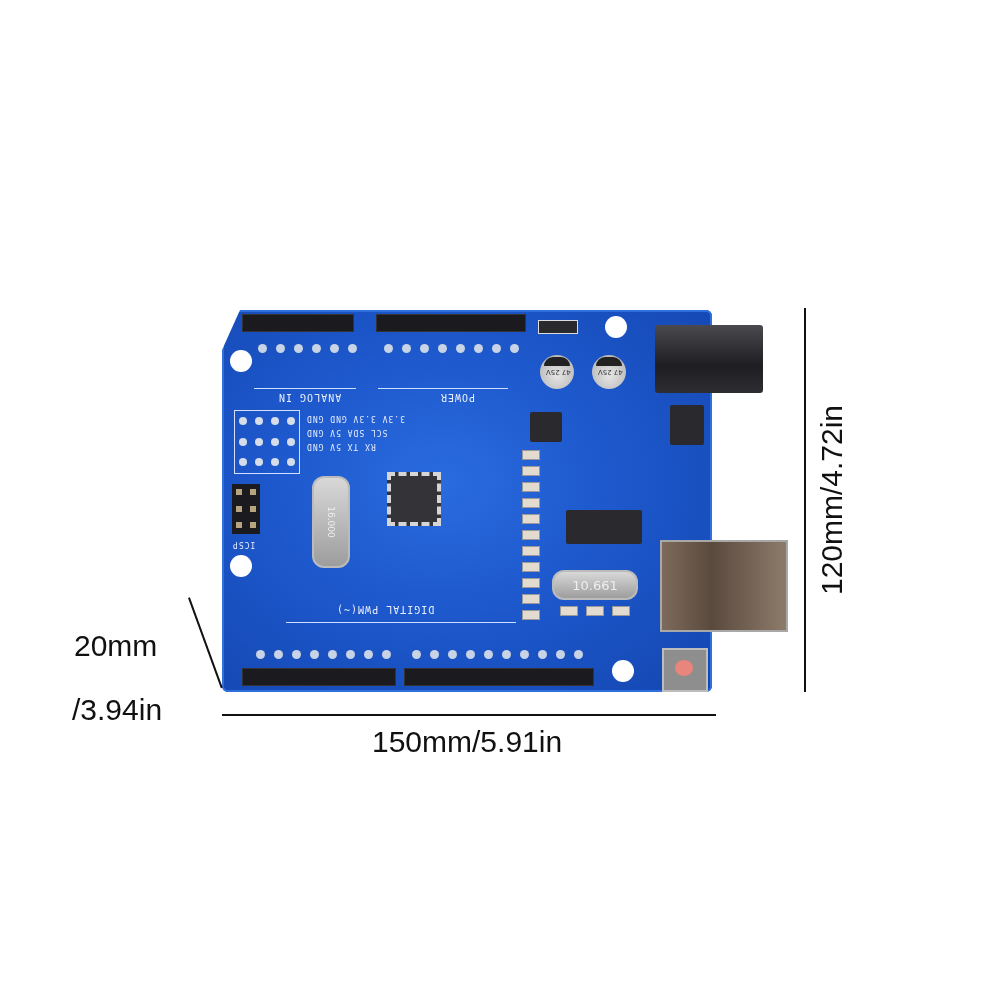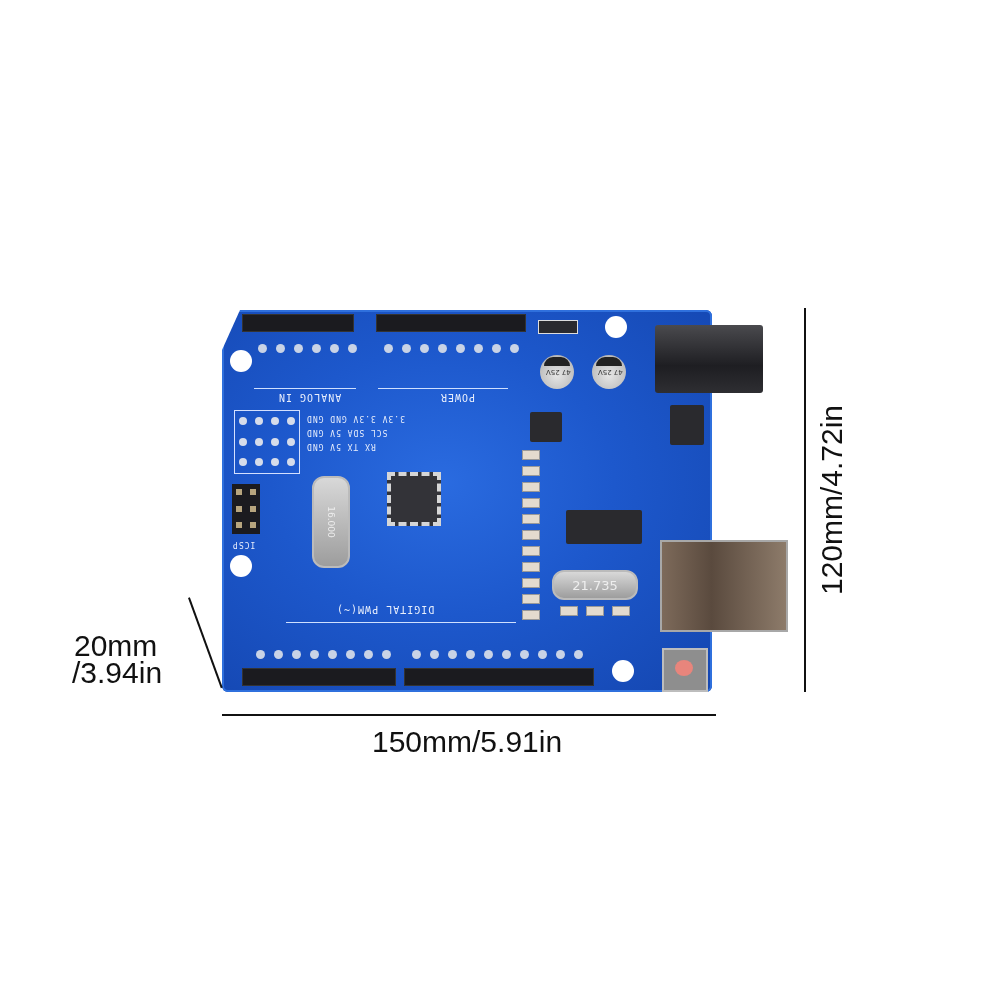--- a/index.html
+++ b/index.html
@@ -115,21 +115,21 @@
   </div>
 
 <div class="dc-jack"></div>
 
 <div class="chip" style="left:530px;top:412px;width:32px;height:30px;"></div>
 <div class="chip" style="left:670px;top:405px;width:34px;height:40px;"></div>
 
 <div class="chip" style="left:566px;top:510px;width:76px;height:34px;"></div>
 
 <div class="crystal" style="left:552px;top:570px;width:82px;height:26px;font-size:13px;">
-  <span>21.735</span>
+  <span>10.661</span>
 </div>
 
 <div class="usb"></div>
 
 <div class="reset"></div>
 <div class="reset-dot"></div>
 
 <div>
   <div class="smd" style="left:522px;top:450px"></div>
     <div class="smd" style="left:522px;top:466px"></div>
@@ -177,13 +177,13 @@
 <div class="header" style="left:404px;top:668px;width:190px;"></div>
 
 <div class="line" style="left:222px;top:714px;width:494px;height:2px;"></div>
 <div class="abs dim-text" style="left:372px;top:724px;">150mm/5.91in</div>
 
 <div class="line" style="left:804px;top:308px;width:2px;height:384px;"></div>
 <div class="abs dim-text" style="left:832px;top:500px;transform:translate(-50%,-50%) rotate(-90deg);white-space:nowrap;">120mm/4.72in</div>
 
 <div class="line" style="left:188px;top:598px;width:2px;height:96px;transform:rotate(-20deg);transform-origin:top left;"></div>
 <div class="abs dim-text" style="left:74px;top:628px;">20mm</div>
-<div class="abs dim-text" style="left:72px;top:655px;text-align:right;">/3.94in</div>
+<div class="abs dim-text" style="left:72px;top:692px;text-align:right;">/3.94in</div>
 
 </body></html>

